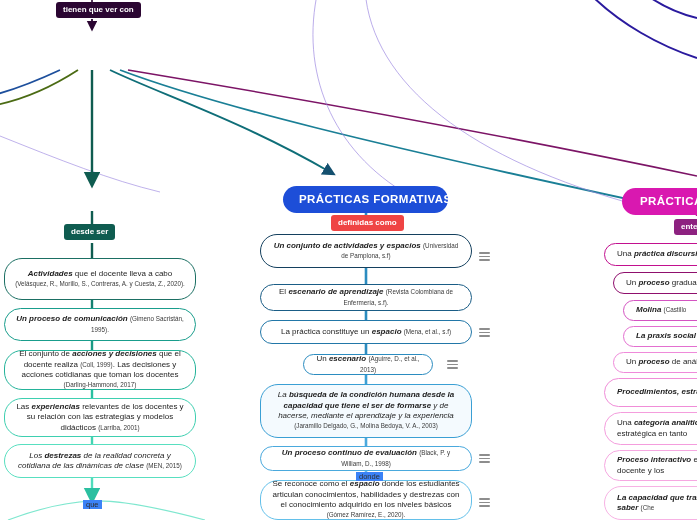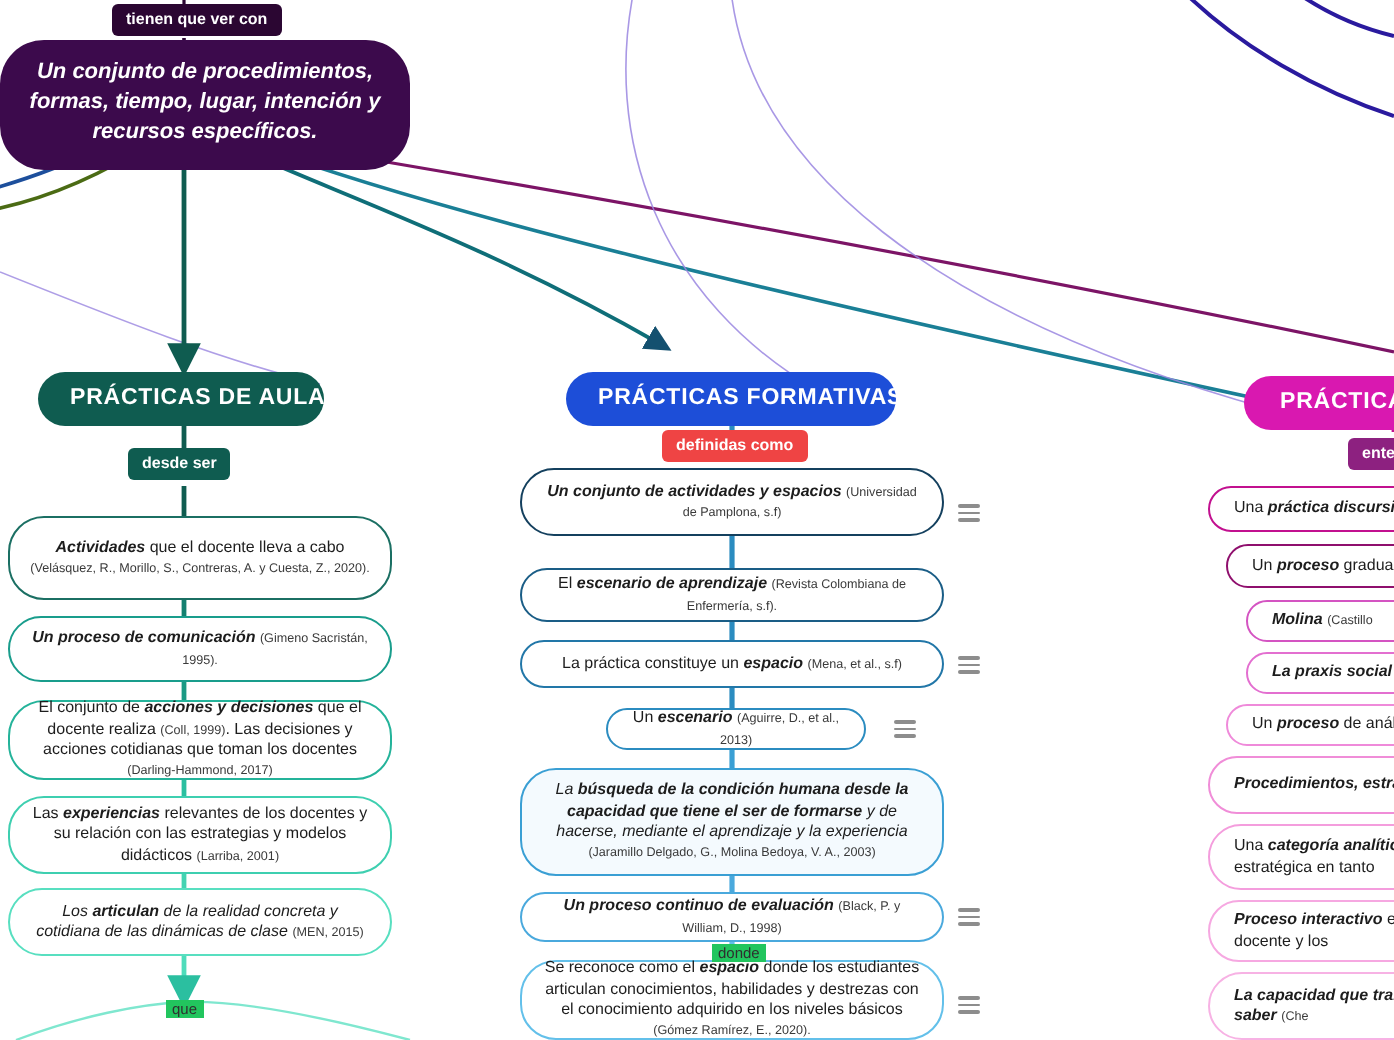--- a/index.html
+++ b/index.html
@@ -53,21 +53,21 @@
   }
   .badge-root { background: #2b0632; left: 56px; top: 2px; }
   .badge-aula { background: #0f5c50; left: 64px; top: 224px; }
   .badge-form { background: #ef4444; left: 331px; top: 215px; }
   .badge-ped  { background: #8d2180; left: 674px; top: 219px; }
 
   .mini-label {
     position: absolute;
     font-size: 7.5px;
     color: #2f2f2f;
-    background: #22c55e;
+    background: #3b82f6;
     padding: 0 3px;
     z-index: 13;
     white-space: nowrap;
   }
   .mini-que   { left: 83px; top: 500px; }
   .mini-donde { left: 356px; top: 472px; }
 
   
   .col-header {
     position: absolute;
@@ -173,27 +173,21 @@
     <path d="M366,344 L366,354" stroke="#2b8cc0" stroke-width="2.6" fill="none"></path>
     <path d="M366,375 L366,384" stroke="#3a9fd4" stroke-width="2.6" fill="none"></path>
     <path d="M366,438 L366,446" stroke="#4aa9dd" stroke-width="2.6" fill="none"></path>
     <path d="M366,471 L366,480" stroke="#63c0ea" stroke-width="2.6" fill="none"></path>
 
     <path d="M697,211 L697,216" stroke="#c2108f" stroke-width="2.4" fill="none"></path>
   </svg>
 
   <div class="badge badge-root">tienen que ver con</div>
 
-  <div class="root-node">
-    <span>Un conjunto de procedimientos, formas, tiempo, lugar, intención y recursos específicos.</span>
-  </div>
-
-  <div class="col-header hdr-aula">
-    <span>PRÁCTICAS DE AULA</span>
-  </div>
+
   <div class="col-header hdr-form">
     <span>PRÁCTICAS FORMATIVAS</span>
   </div>
   <div class="col-header hdr-ped">
     <span>PRÁCTICAS PEDAGÓGICAS</span>
   </div>
 
   <div class="badge badge-aula">desde ser</div>
   <div class="badge badge-form">definidas como</div>
   <div class="badge badge-ped">entendidas como</div>
@@ -207,21 +201,21 @@
   <div class="card" style="left:4px;  top:308px; width:192px; height:33px; border:1.6px solid #199d8c;">
     <div class="txt"><b>Un proceso de comunicación</b> <span class="cite">(Gimeno Sacristán, 1995).</span></div>
   </div>
   <div class="card" style="left:4px;  top:350px; width:192px; height:40px; border:1.6px solid #24b39a;">
     <div class="txt">El conjunto de <b>acciones y decisiones</b> que el docente realiza <span class="cite">(Coll, 1999)</span>. Las decisiones y acciones cotidianas que toman los docentes <span class="cite">(Darling-Hammond, 2017)</span></div>
   </div>
   <div class="card" style="left:4px;  top:398px; width:192px; height:39px; border:1.6px solid #3ecfb0;">
     <div class="txt">Las <b>experiencias</b> relevantes de los docentes y su relación con las estrategias y modelos didácticos <span class="cite">(Larriba, 2001)</span></div>
   </div>
   <div class="card" style="left:4px;  top:444px; width:192px; height:34px; border:1.6px solid #58dfc0;">
-    <div class="txt"><span class="ital">Los <b>articulan</b> de la realidad concreta y cotidiana de las dinámicas de clase</span> <span class="cite">(MEN, 2015)</span></div>
+    <div class="txt"><span class="ital">Los <b>destrezas</b> de la realidad concreta y cotidiana de las dinámicas de clase</span> <span class="cite">(MEN, 2015)</span></div>
   </div>
 
   <div class="card" style="left:260px; top:234px; width:212px; height:34px; border:1.6px solid #14405e;">
     <div class="txt"><b>Un conjunto de actividades y espacios</b> <span class="cite">(Universidad de Pamplona, s.f)</span></div>
   </div>
   <div class="menu-icon" style="left:479px; top:252px;">
       <i></i>
       <i></i>
       <i></i>
     </div>

